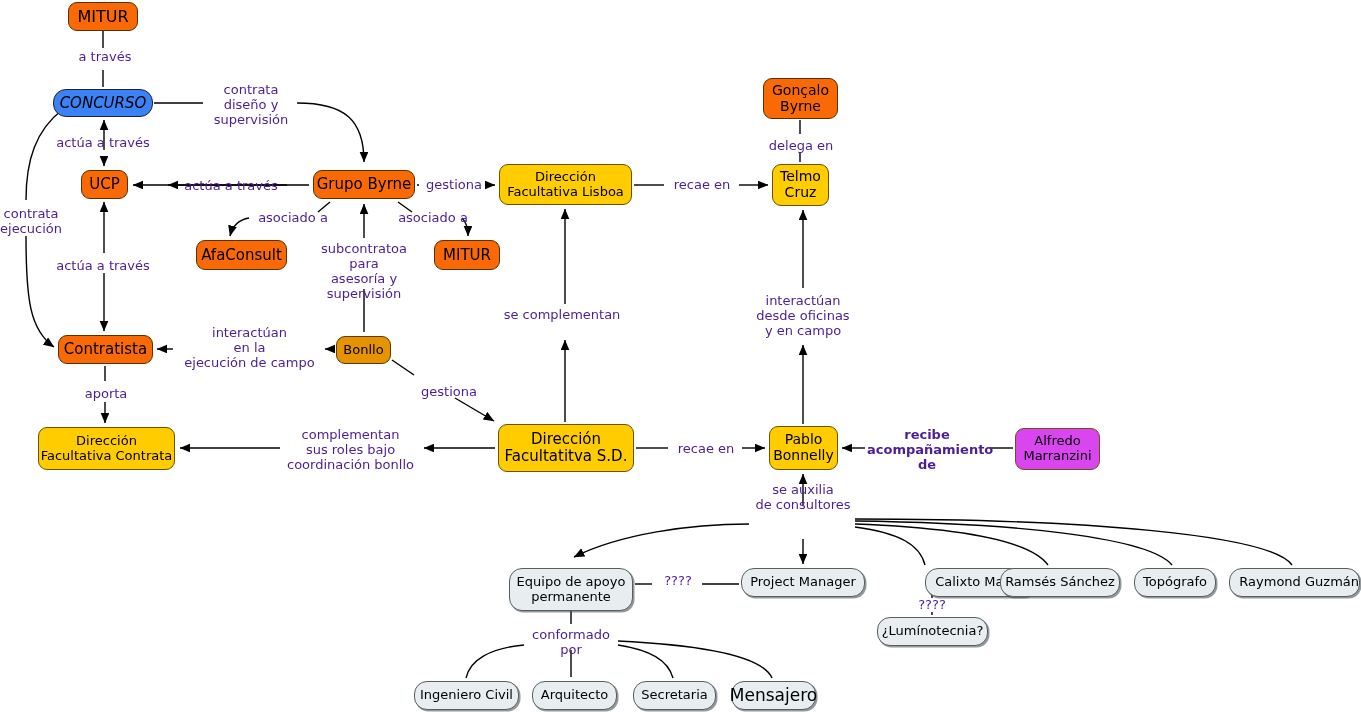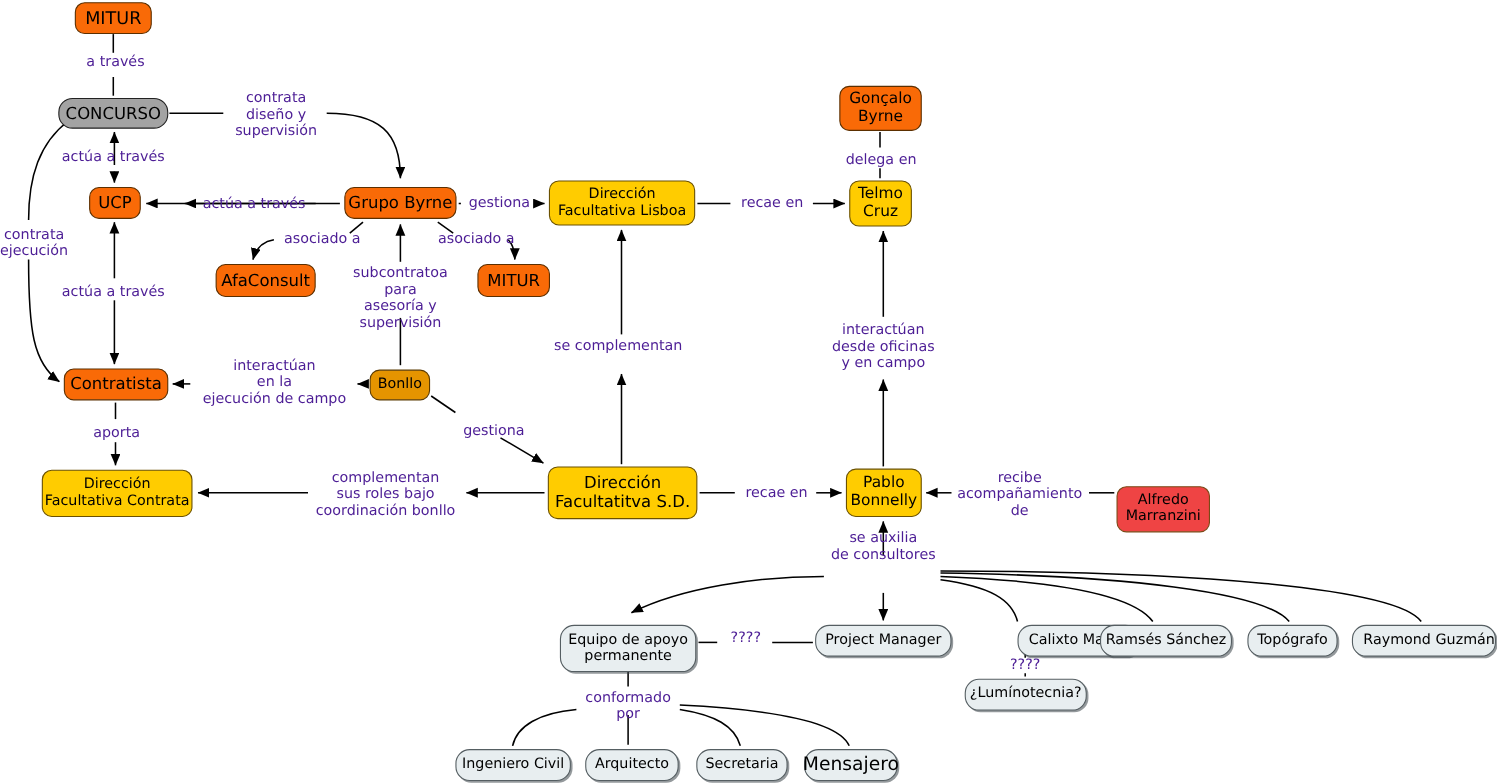--- a/index.html
+++ b/index.html
@@ -41,22 +41,22 @@
     border: 1.5px solid #4a3000;
     border-radius: 9px;
     color: #000000;
     line-height: 1.12;
     white-space: pre-line;
     z-index: 5;
   }
   .node.orange   { background: #f96a07; border-color: #5b2f00; }
   .node.amber    { background: #e59400; border-color: #5b3a00; }
   .node.yellow   { background: #ffcc00; border-color: #6b5100; }
-  .node.peach    { background: #ef4444; border-color: #7a4a17; margin-top: 14px; }
-  .node.white    { background: #a3a3a3; border-color: #222222; border-radius: 13px; }
+  .node.peach    { background: #d946ef; border-color: #7a4a17; }
+  .node.white    { background: #3b82f6; border-color: #222222; border-radius: 13px; font-style: italic; }
   .node.grey     { background: #e8eef0; border-color: #555e62;
                    border-radius: 13px; box-shadow: 1.5px 1.5px 0 rgba(60,70,75,0.55); }
   .label {
     position: absolute;
     text-align: center;
     color: #4c1d95;
     line-height: 1.16;
     white-space: pre-line;
     background: transparent;
     z-index: 6;
@@ -197,21 +197,21 @@
       <div class="label" style="left: 503px; top: 307px; width: 118px; font-size: 13px;">se complementan</div>
       <div class="label" style="left: 176px; top: 325px; width: 147px; font-size: 13px;">interactúan
 en la
 ejecución de campo</div>
       <div class="label" style="left: 80px; top: 386px; width: 52px; font-size: 13px;">aporta</div>
       <div class="label" style="left: 416px; top: 384px; width: 66px; font-size: 13px;">gestiona</div>
       <div class="label" style="left: 284px; top: 427px; width: 133px; font-size: 13px;">complementan
 sus roles bajo
 coordinación bonllo</div>
       <div class="label" style="left: 672px; top: 441px; width: 68px; font-size: 13px;">recae en</div>
-      <div class="label" style="left: 867px; top: 427px; width: 120px; font-size: 13px;">recibe
+      <div class="label" style="left: 867px; top: 427px; width: 120px; font-size: 13px; font-weight: bold;">recibe
 acompañamiento
 de</div>
       <div class="label" style="left: 751px; top: 482px; width: 104px; font-size: 13px;">se auxilia
 de consultores</div>
       <div class="label" style="left: 656px; top: 573px; width: 44px; font-size: 13px;">????</div>
       <div class="label" style="left: 910px; top: 597px; width: 44px; font-size: 13px;">????</div>
       <div class="label" style="left: 527px; top: 627px; width: 88px; font-size: 13px;">conformado
 por</div>
     </div>
 

